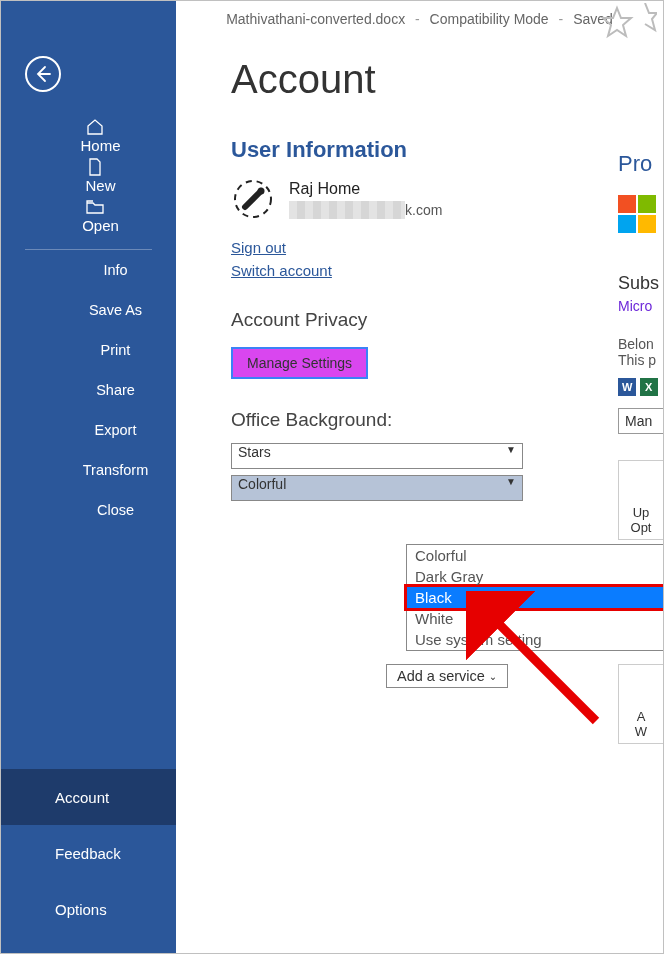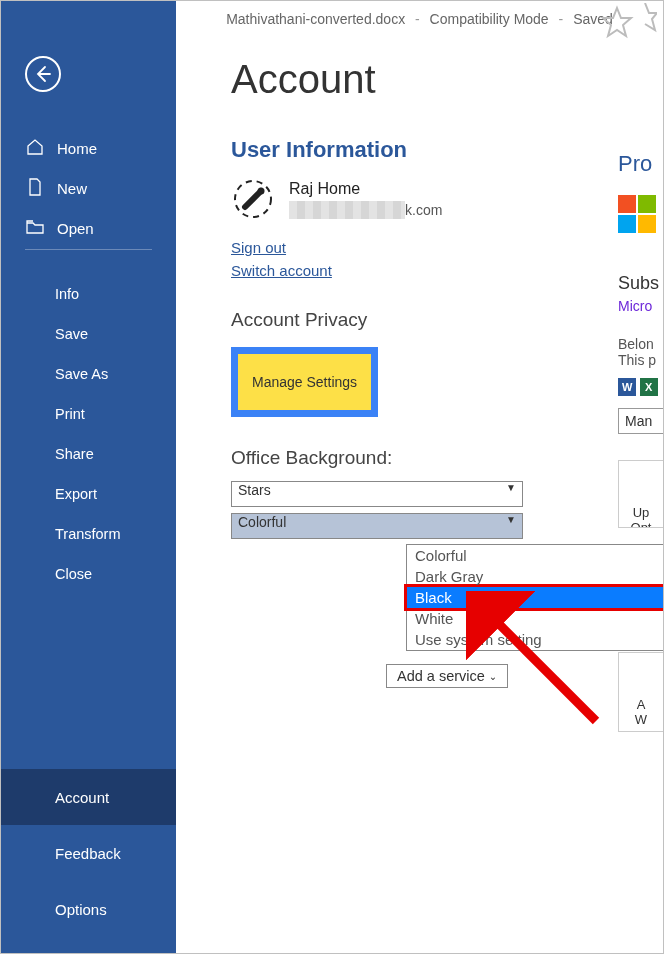--- a/index.html
+++ b/index.html
@@ -15,22 +15,22 @@
       background: #2b579a; color: #fff;
     }
     .back-btn {
       display: block; width: 36px; height: 36px; border: 2px solid #fff;
       border-radius: 50%; margin: 55px 0 25px 24px; position: relative;
     }
     .back-btn svg { position: absolute; left: 50%; top: 50%; transform: translate(-50%,-50%); }
 
     .nav-list { list-style: none; }
     .nav-item {
-      display: flex; align-items: flex-end; height: 40px;
-      padding-left: 24px; color: #fff; font-size: 15px; cursor: pointer;
+      display: flex; align-items: center; height: 40px;
+      padding-left: 24px; color: #fff; font-size: 15px; cursor: pointer; flex-direction: column;
     }
     .nav-item .ic { width: 20px; height: 20px; margin-right: 12px; flex: 0 0 20px; }
     .nav-item.noicon { padding-left: 54px; }
     .nav-item.noicon.sub { padding-left: 54px; font-size: 14.5px; }
 
     .divider {
       height: 1px; background: rgba(255,255,255,0.3);
       margin: 12px 24px 12px 24px;
     }
 
@@ -77,22 +77,22 @@
     .email-redact {
       display: inline-block; width: 116px; height: 18px;
       background: repeating-linear-gradient(90deg,#e3e3e3 0 8px,#d6d6d6 8px 16px);
       vertical-align: middle;
     }
     .user-email-suffix { color: #555; font-size: 14px; }
 
     .tlink { color: #2b579a; text-decoration: underline; font-size: 15px; display: inline-block; margin-top: 6px; cursor: pointer; }
 
     .btn {
-      display: inline-block; border: 7px solid #3b82f6; background: #fde047;
-      padding: 20px 14px; font-size: 14px; color: #333; cursor: pointer; margin-top: 4px;
+      display: inline-block; border: 2px solid #3b82f6; background: #d946ef;
+      padding: 6px 14px; font-size: 14px; color: #333; cursor: pointer; margin-top: 4px;
     }
 
     .combo {
       display: flex; align-items: flex-start; justify-content: space-between;
       border: 1px solid #888; width: 292px; height: 26px;
       padding: 0 6px; font-size: 14px; color: #333; cursor: pointer; margin-top: 6px;
     }
     .combo .tri { font-size: 10px; color: #333; }
 
     .combo.open {
@@ -165,23 +165,20 @@
           </svg>
         <span>Open</span>
       </li>
     </ul>
 
     <div class="divider"></div>
 
     <ul class="nav-list">
       <li class="nav-item noicon sub">
           <span>Info</span>
-        </li>
-      <li class="nav-item noicon sub">
-          <span>Save</span>
         </li>
       <li class="nav-item noicon sub">
           <span>Save As</span>
         </li>
       <li class="nav-item noicon sub">
           <span>Print</span>
         </li>
       <li class="nav-item noicon sub">
           <span>Share</span>
         </li>
@@ -296,21 +293,21 @@
             <text x="4" y="13" fill="#fff" font-size="11" font-weight="700">W</text>
           </svg>
         <svg width="18" height="18" viewBox="0 0 18 18">
             <rect width="18" height="18" fill="#217346"></rect>
             <text x="5" y="13" fill="#fff" font-size="11" font-weight="700">X</text>
           </svg>
       </div>
       <div style="height:12px"></div>
       <div style="border:1px solid #999;border-right:none;height:26px;padding:4px 6px;">Man</div>
       <div style="height:26px"></div>
-      <div style="border:1px solid #ccc;border-right:none;height:68px;text-align:center;padding-top:44px;font-size:13px;">
+      <div style="border:1px solid #ccc;border-right:none;height:80px;text-align:center;padding-top:44px;font-size:13px;">
         <div>Up</div>
         <div>Opt</div>
       </div>
       <div style="height:22px"></div>
       <div style="border:1px solid #ccc;border-right:none;height:80px;text-align:center;padding-top:44px;font-size:13px;">
         <div>O</div>
         <div>Ins</div>
       </div>
       <div style="height:22px"></div>
       <div style="border:1px solid #ccc;border-right:none;height:80px;text-align:center;padding-top:44px;font-size:13px;">

